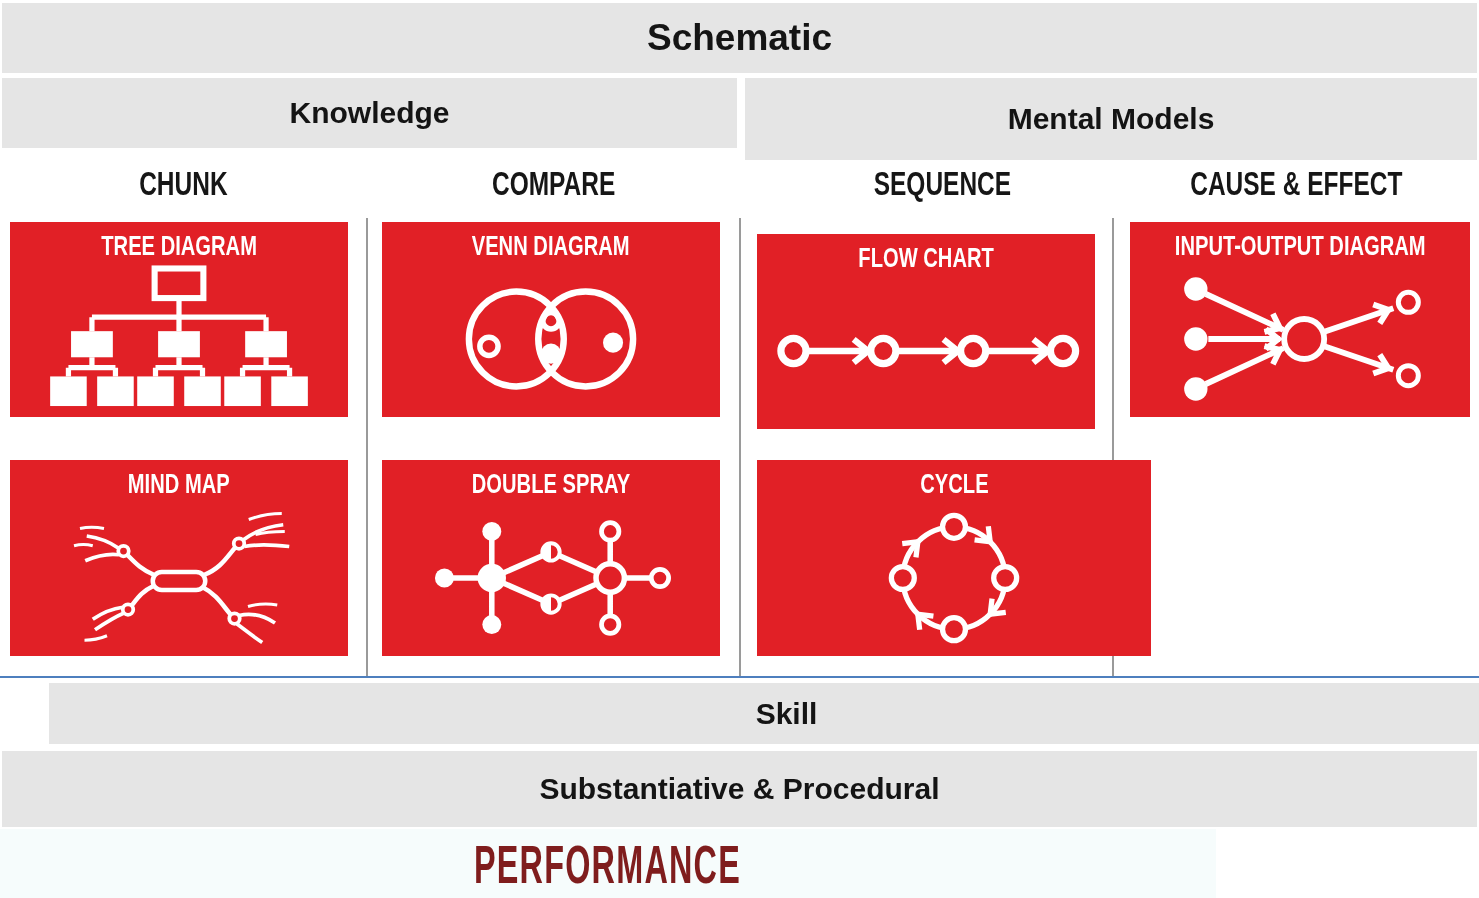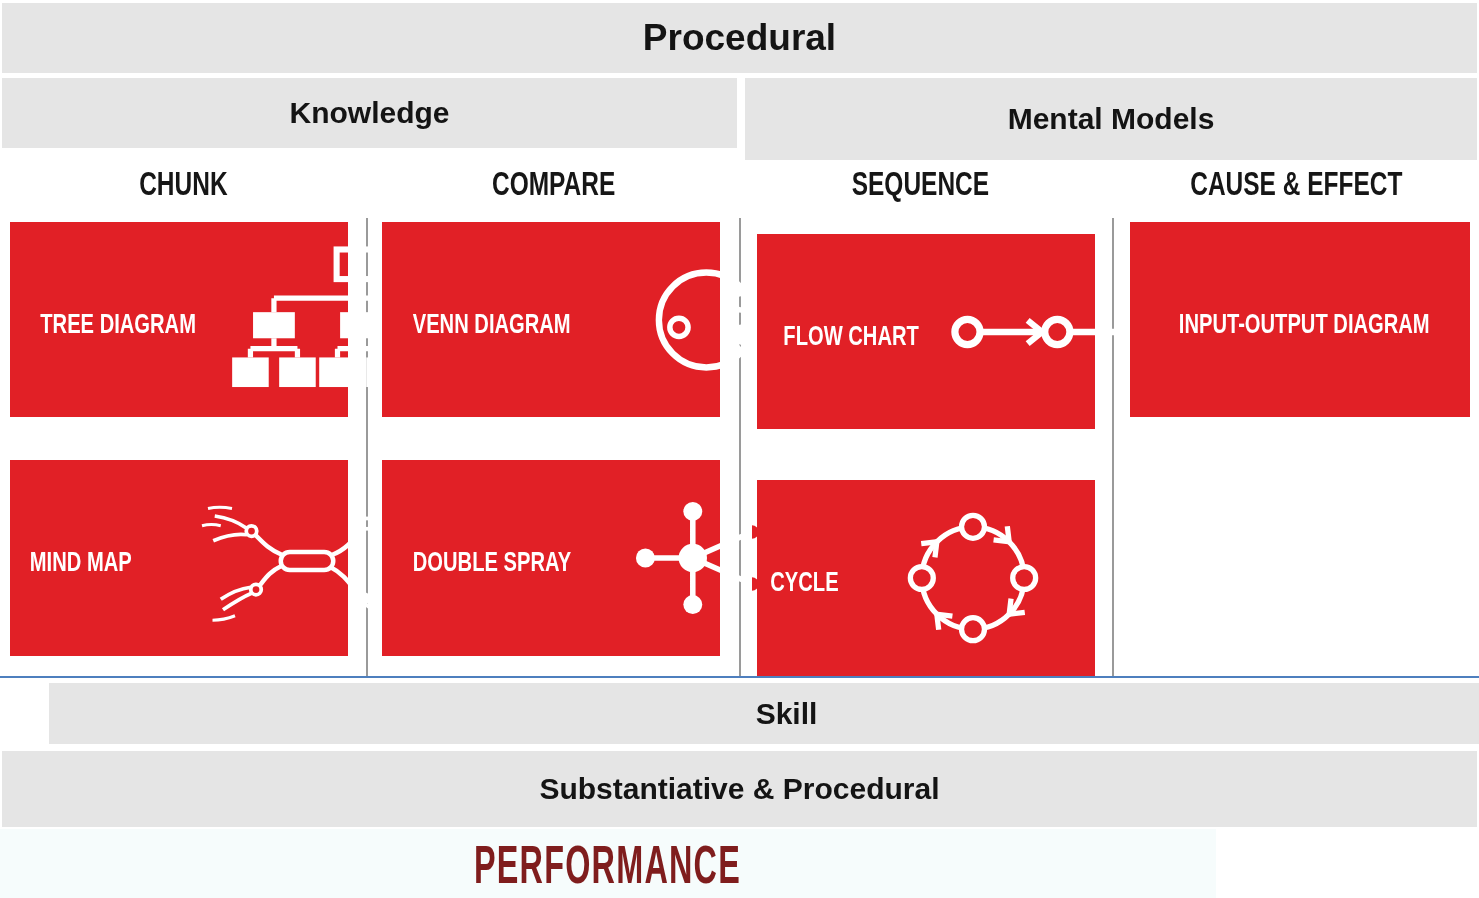--- a/index.html
+++ b/index.html
@@ -8,21 +8,21 @@
 
   .bar{position:absolute;background:#E5E5E5;display:flex;align-items:center;justify-content:center;color:#141414;}
   .bar-big{font-weight:700;font-size:37px;}
   .bar-mid{font-weight:700;font-size:30px;}
 
   .cond{display:inline-block;transform:scaleX(0.72);transform-origin:center;font-weight:700;white-space:nowrap;}
 
   .colhead{position:absolute;top:150px;height:66px;display:flex;align-items:center;justify-content:center;
            color:#161616;font-size:34px;}
 
-  .card{position:absolute;background:#E12026;display:flex;flex-direction:row;align-items:center;}
+  .card{position:absolute;background:#E12026;display:flex;flex-direction:column;align-items:center;}
   .card-title{margin-top:9px;color:#ffffff;font-size:28px;line-height:1.1;}
   .icon-wrap{flex:1;display:flex;align-items:center;justify-content:center;width:100%;}
 
   .divider{position:absolute;top:218px;height:458px;width:2px;background:#9A9A9A;}
   .blue-line{position:absolute;top:676px;left:0;width:1479px;height:2px;background:#4E7FBE;}
 
   .footer{position:absolute;top:829px;left:0;width:1216px;height:69px;background:#F6FCFC;
           display:flex;align-items:center;justify-content:center;color:#7f1d1d;}
   .perf{font-size:54px;transform:scaleX(0.60);letter-spacing:2px;}
 
@@ -30,37 +30,37 @@
   .s{stroke:#ffffff;fill:none;}
   .f{fill:#ffffff;stroke:none;}
   .nf{fill:#E12026;stroke:#ffffff;}
 </style>
 </head>
 <body>
 
 <div id="canvas">
 
   <div class="bar" style="left:2px;top:3px;width:1475px;height:70px;">
-    <span class="bar-big">Procedural</span>
+    <span class="bar-big">Schematic</span>
   </div>
 
   <div class="bar" style="left:2px;top:78px;width:735px;height:70px;">
     <span class="bar-mid">Knowledge</span>
   </div>
   <div class="bar" style="left:745px;top:78px;width:732px;height:82px;">
     <span class="bar-mid">Mental Models</span>
   </div>
 
   <div class="colhead" style="left:0;width:367px;">
     <span class="cond">CHUNK</span>
   </div>
   <div class="colhead" style="left:367px;width:373px;">
     <span class="cond">COMPARE</span>
   </div>
-  <div class="colhead" style="left:734px;width:373px;">
+  <div class="colhead" style="left:756px;width:373px;">
     <span class="cond">SEQUENCE</span>
   </div>
   <div class="colhead" style="left:1113px;width:366px;">
     <span class="cond">CAUSE &amp; EFFECT</span>
   </div>
 
   <div class="divider" style="left:366px;"></div>
   <div class="divider" style="left:739px;"></div>
   <div class="divider" style="left:1112px;"></div>
 
@@ -185,21 +185,21 @@
         <circle class="nf" cx="160" cy="128" r="11" stroke-width="5"></circle>
         <path class="f" d="M160,117 A11,11 0 0 0 160,139 Z"></path>
         <circle class="nf" cx="235" cy="95" r="18" stroke-width="7"></circle>
         <circle class="nf" cx="235" cy="36" r="11" stroke-width="6"></circle>
         <circle class="nf" cx="298" cy="95" r="11" stroke-width="6"></circle>
         <circle class="nf" cx="235" cy="154" r="11" stroke-width="6"></circle>
       </svg>
     </div>
   </div>
 
-  <div class="card" style="left:757px;top:480px;width:338px;height:196px;">
+  <div class="card" style="left:757px;top:460px;width:394px;height:196px;">
     <span class="card-title cond">CYCLE</span>
     <div class="icon-wrap">
       <svg width="220" height="150" viewBox="0 0 220 170">
         <circle class="s" cx="110" cy="85" r="58" stroke-width="6"></circle>
         <g transform="translate(151,44) rotate(45)">
             <polyline class="s" stroke-width="6" points="-14,-11 0,0 -14,11"></polyline>
           </g>
         <g transform="translate(151,126) rotate(135)">
             <polyline class="s" stroke-width="6" points="-14,-11 0,0 -14,11"></polyline>
           </g>

